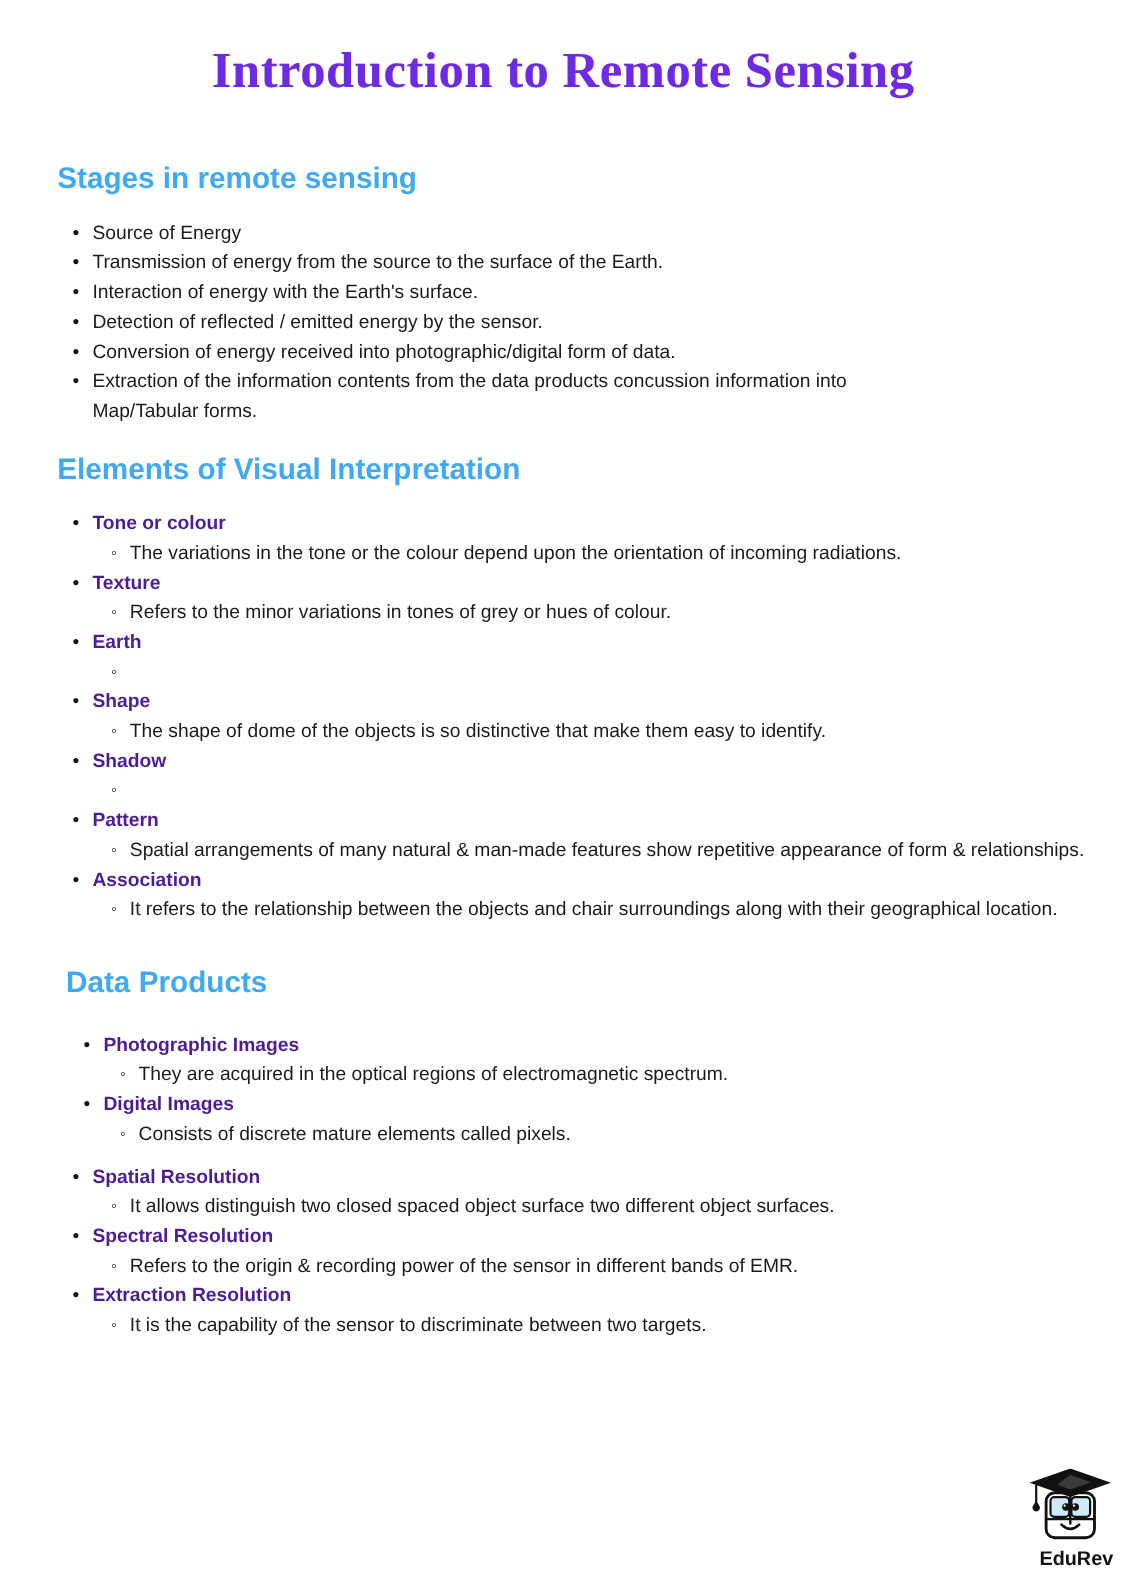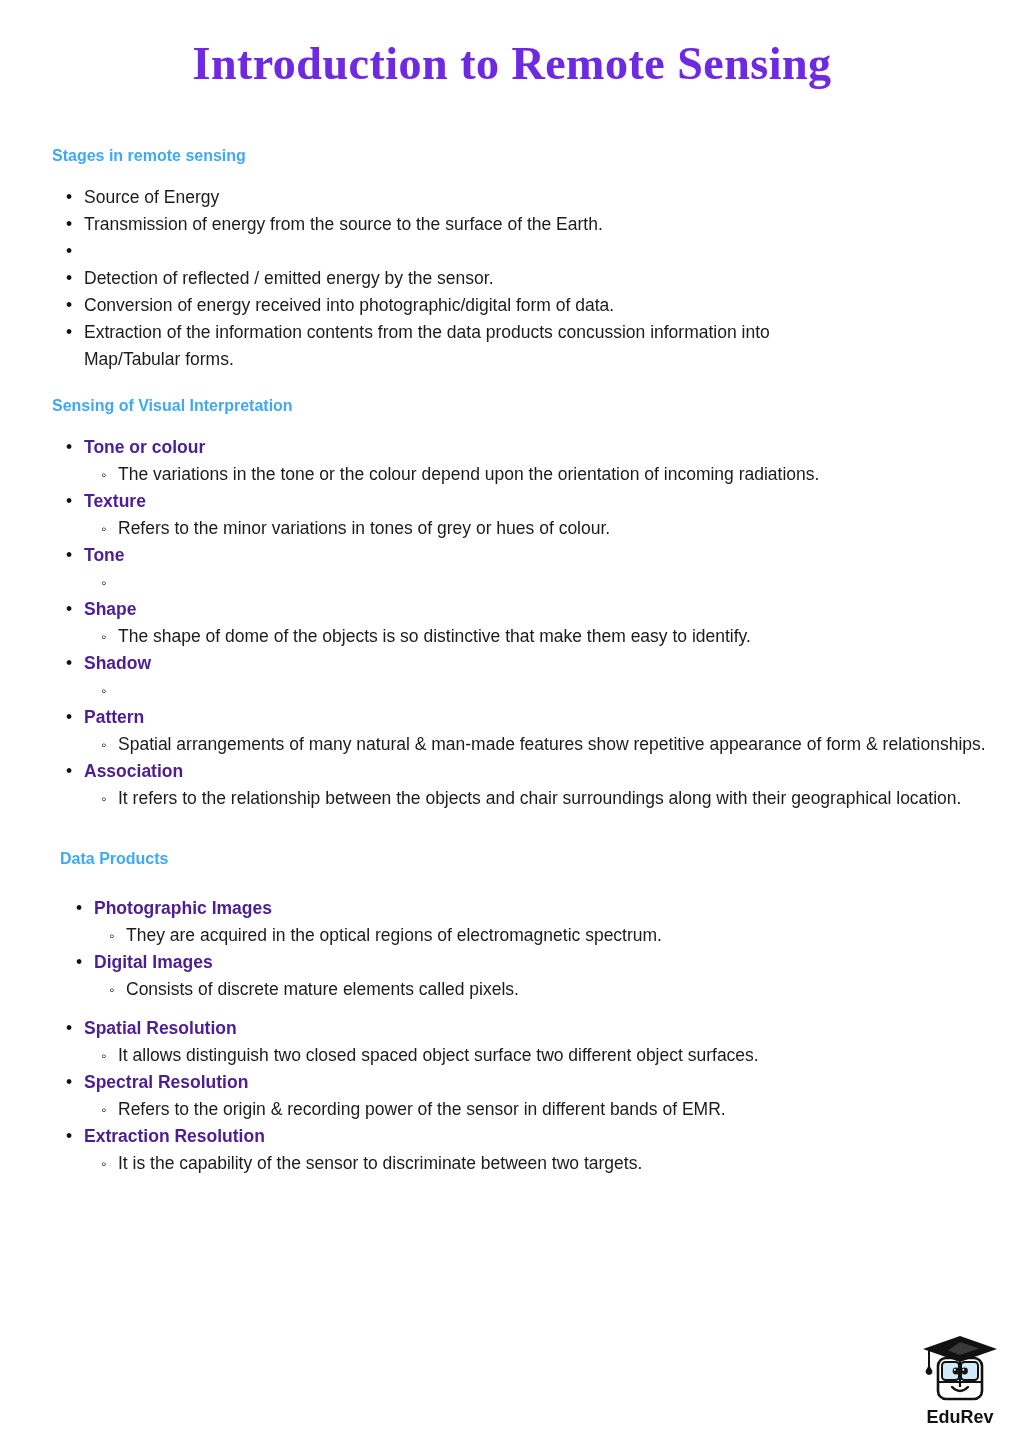--- a/index.html
+++ b/index.html
@@ -19,21 +19,21 @@
     line-height: 1.2;
     letter-spacing: 0.5px;
     text-align: center;
     margin: 36px 0 0 0;
     color: #6c2be2;
     text-shadow: 0 0 1px rgba(236, 64, 170, 0.35);
   }
   .content { padding-left: 52px; padding-right: 10px; }
   h2.sec-heading {
     color: #3fa9f5;
-    font-size: 16px;
+    font-size: 27px;
     font-weight: 700;
     margin: 0;
     line-height: 1.25;
   }
   .sec-stages   h2.sec-heading { margin-top: 55px; }
   .sec-elements h2.sec-heading { margin-top: 23px; }
   .sec-data     h2.sec-heading { margin-top: 37px; margin-left: 8px; }
   .sec-sensor   h2.sec-heading { margin-top: 47px; }
 
   .list { margin-top: 18px; }
@@ -55,21 +55,21 @@
   .txt { display: inline-block; }
   .term { font-weight: 700; color: #4c1d95; }
   .sec-stages .txt { max-width: 765px; }
   .row.sub .txt { max-width: 880px; }
 
   .logo {
     position: absolute;
     right: 12px;
     bottom: 6px;
     width: 104px;
-    text-align: center;
+    text-align: right;
   }
   .logo-text {
     font-weight: 700;
     font-size: 18px;
     color: #111;
     letter-spacing: 0px;
     margin-top: 1px;
   }
 </style>
 </head>
@@ -87,58 +87,59 @@
           <div class="row">
             <span class="marker">•</span>
             <span class="txt">Source of Energy</span>
           </div>
           <div class="row">
             <span class="marker">•</span>
             <span class="txt">Transmission of energy from the source to the surface of the Earth.</span>
           </div>
           <div class="row">
             <span class="marker">•</span>
+            <span class="txt">Interaction of energy with the Earth's surface.</span>
           </div>
           <div class="row">
             <span class="marker">•</span>
             <span class="txt">Detection of reflected / emitted energy by the sensor.</span>
           </div>
           <div class="row">
             <span class="marker">•</span>
             <span class="txt">Conversion of energy received into photographic/digital form of data.</span>
           </div>
           <div class="row">
             <span class="marker">•</span>
             <span class="txt">Extraction of the information contents from the data products concussion information into Map/Tabular forms.</span>
           </div>
         </div>
     </section>
 
     <section class="sec-elements">
-      <h2 class="sec-heading">Sensing of Visual Interpretation</h2>
+      <h2 class="sec-heading">Elements of Visual Interpretation</h2>
       <div class="list">
           <div class="row">
             <span class="marker">•</span>
             <span class="txt term">Tone or colour</span>
           </div>
           <div class="row sub">
             <span class="marker">◦</span>
             <span class="txt">The variations in the tone or the colour depend upon the orientation of incoming radiations.</span>
           </div>
           <div class="row">
             <span class="marker">•</span>
             <span class="txt term">Texture</span>
           </div>
           <div class="row sub">
             <span class="marker">◦</span>
             <span class="txt">Refers to the minor variations in tones of grey or hues of colour.</span>
           </div>
           <div class="row">
             <span class="marker">•</span>
-            <span class="txt term">Tone</span>
+            <span class="txt term">Earth</span>
           </div>
           <div class="row sub">
             <span class="marker">◦</span>
           </div>
           <div class="row">
             <span class="marker">•</span>
             <span class="txt term">Shape</span>
           </div>
           <div class="row sub">
             <span class="marker">◦</span>

